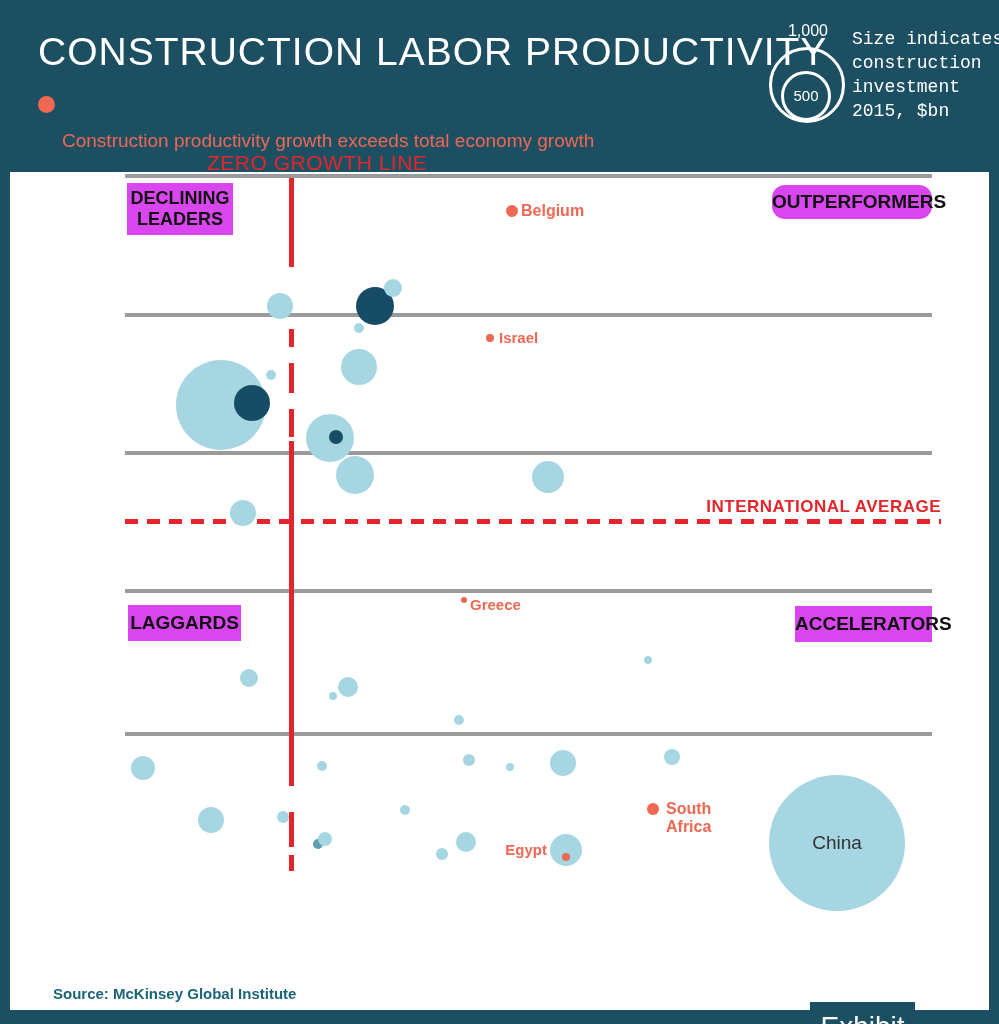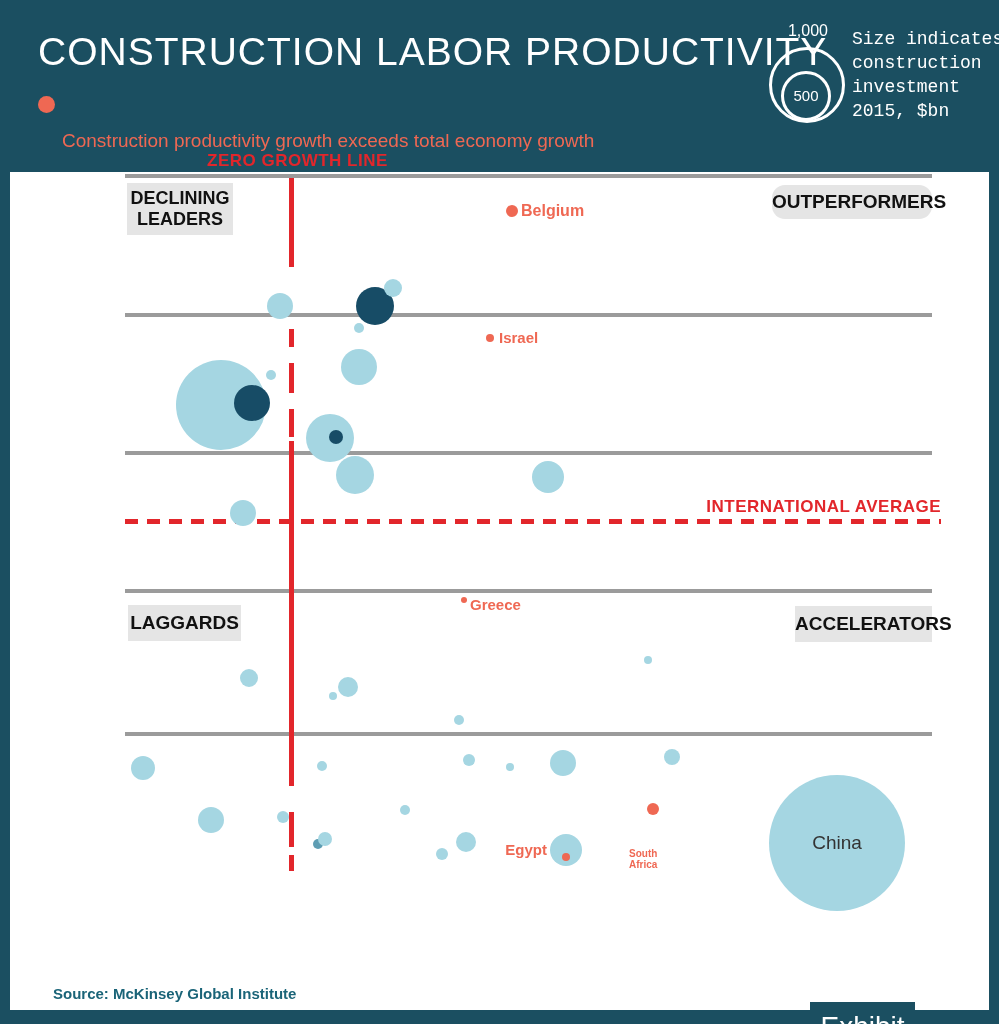--- a/index.html
+++ b/index.html
@@ -19,24 +19,24 @@
   #hdr-sub-dot{left:38px;top:96px;width:17px;height:17px;border-radius:50%;background:#ef6853;}
   #hdr-sub{left:62px;top:94px;font-size:19px;color:#ef6853;white-space:nowrap;margin-top:36px;}
 
   #legend-outer{left:769px;top:47px;width:76px;height:76px;border:3px solid #ffffff;border-radius:50%;box-sizing:border-box;}
   #legend-inner{left:781px;top:71px;width:50px;height:50px;border:3px solid #ffffff;border-radius:50%;box-sizing:border-box;}
   #legend-big-label{left:770px;top:22px;width:76px;text-align:center;font-size:16px;color:#ffffff;}
   #legend-small-label{left:781px;top:71px;width:50px;height:50px;line-height:50px;text-align:center;font-size:15px;color:#ffffff;}
   #legend-caption{left:852px;top:27px;font-size:18px;line-height:24px;color:#ffffff;white-space:pre-line;font-family:Liberation Mono, monospace;}
 
   
-  #zero-growth-label{left:207px;top:151px;width:172px;text-align:center;font-size:17px;font-weight:700;letter-spacing:.5px;color:#e2262b;white-space:nowrap;}
+  #zero-growth-label{left:207px;top:151px;width:172px;text-align:center;font-size:21px;font-weight:400;letter-spacing:.5px;color:#e2262b;white-space:nowrap;}
   #intl-avg-label{right:58px;top:497px;font-size:17px;font-weight:700;letter-spacing:.5px;color:#e2262b;white-space:nowrap;}
 
-  .quad{background:#e5e5e5;color:#111111;font-weight:700;text-align:center;white-space:pre-line;}
+  .quad{background:#d946ef;color:#111111;font-weight:700;text-align:center;white-space:pre-line;}
   #q-declining{left:127px;top:183px;width:106px;padding:5px 0;font-size:18px;line-height:21px;}
   #q-outperformers{left:772px;top:185px;width:160px;height:34px;line-height:34px;font-size:19px;border-radius:13px;}
   #q-laggards{left:128px;top:605px;width:113px;height:36px;line-height:36px;font-size:19px;}
   #q-accelerators{left:795px;top:606px;width:137px;height:36px;line-height:36px;font-size:19px;}
 
   
   .gridline{position:absolute;height:4px;background:#9b9b9b;}
   .vseg{position:absolute;width:5px;background:#e2262b;}
   .dashed-red{position:absolute;height:5px;background:repeating-linear-gradient(90deg,#e2262b 0 13px,transparent 13px 22px);}
   .bubble{position:absolute;border-radius:50%;}
@@ -123,19 +123,19 @@
     <div class="bubble" style="left: 769px; top: 775px; height: 136px; width: 136px; background: rgb(165, 214, 226);"></div>
     <div class="bubble" style="left: 506px; top: 205px; height: 12px; width: 12px; background: rgb(239, 104, 83);"></div>
     <div class="bubble" style="left: 486px; top: 334px; height: 8px; width: 8px; background: rgb(239, 104, 83);"></div>
     <div class="bubble" style="left: 461px; top: 597px; height: 6px; width: 6px; background: rgb(239, 104, 83);"></div>
     <div class="bubble" style="left: 647px; top: 803px; height: 12px; width: 12px; background: rgb(239, 104, 83);"></div>
     <div class="bubble" style="left: 562px; top: 853px; height: 8px; width: 8px; background: rgb(239, 104, 83);"></div>
     <div class="country-label" style="font-size: 16px; color: rgb(239, 104, 83); left: 521px; top: 202px;">Belgium</div>
     <div class="country-label" style="font-size: 15px; color: rgb(239, 104, 83); left: 499px; top: 330px;">Israel</div>
     <div class="country-label" style="font-size: 15px; color: rgb(239, 104, 83); left: 470px; top: 597px; text-align: center;">Greece</div>
     <div class="country-label" style="font-size: 15px; color: rgb(239, 104, 83); right: 452px; top: 842px; text-align: right;">Egypt</div>
-    <div class="country-label" style="font-size: 10px; color: rgb(239, 104, 83); left: 629px; top: 800px; margin-top: 48px;">South
+    <div class="country-label" style="font-size: 16px; color: rgb(239, 104, 83); left: 666px; top: 800px;">South
 Africa</div>
     <div class="country-label" style="font-size: 19px; color: rgb(51, 51, 51); font-weight: 400; left: 837px; top: 843px; transform: translate(-50%, -50%);">China</div>
   </div>
 
 <div class="abs" id="source">Source: McKinsey Global Institute</div>
 <div class="abs" id="exhibit">Exhibit 2</div>
 
 </body></html>

